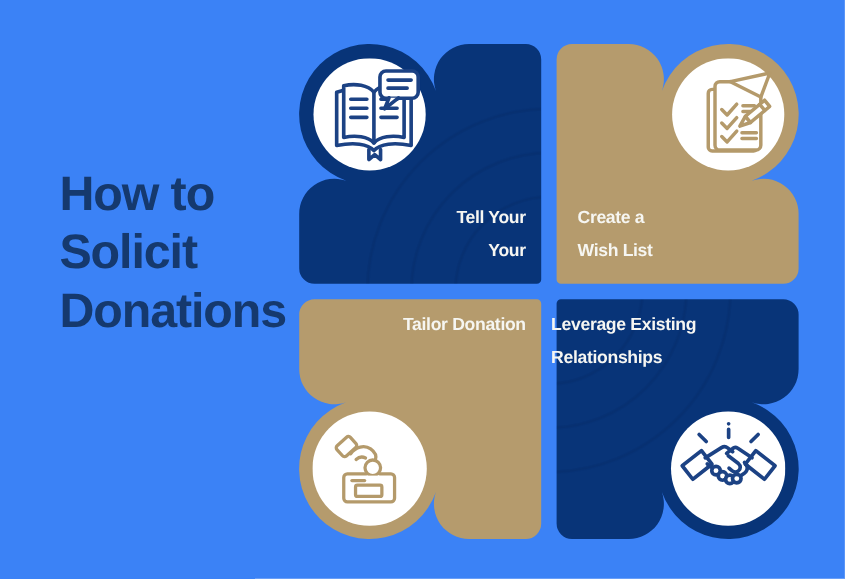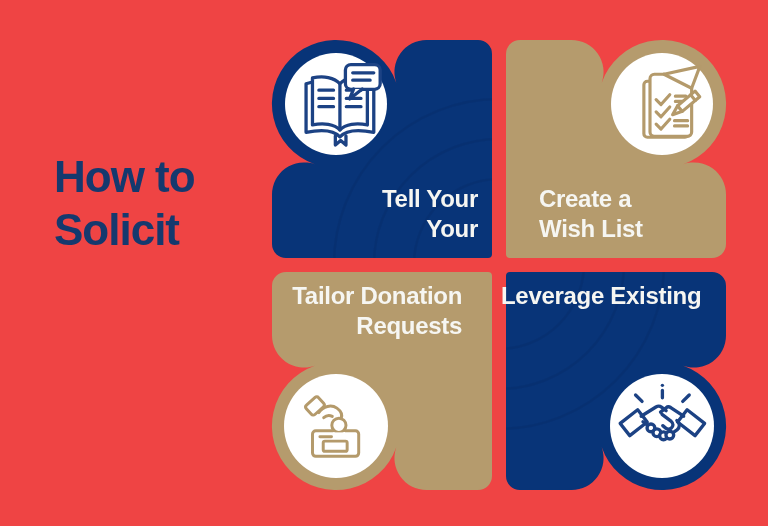--- a/index.html
+++ b/index.html
@@ -1,36 +1,36 @@
 <!DOCTYPE html>
 <html><head>
 <meta charset="utf-8">
 <style>
   html,body { margin:0; padding:0; }
   .stage {
     position:relative; width:768px; height:526px;
-    background:#ef4444; overflow:hidden;
+    background:#3b82f6; overflow:hidden;
     font-family:"Liberation Sans", sans-serif;
   }
   .stage svg.art { position:absolute; left:0; top:0; }
   .title {
     position:absolute; left:54px; top:150px;
     color:#15396e; font-size:44px; font-weight:bold;
     line-height:53px; letter-spacing:-1px;
   }
   .title span { display:block; }
   .q-label {
-    position:absolute; color:#f6f6f2; font-size:24px; font-weight:bold;
+    position:absolute; color:#f6f6f2; font-size:16px; font-weight:bold;
     line-height:30px; letter-spacing:-0.3px; white-space:nowrap;
   }
   .q-label span { display:block; }
   .q-label.align-right { text-align:right; }
   #label-tl { right:290px; top:184px; }
-  #label-tr { left:539px;  top:184px; }
-  #label-bl { right:306px; top:281px; }
+  #label-tr { left:525px;  top:184px; }
+  #label-bl { right:290px; top:281px; }
   #label-br { left:501px;  top:281px; }
 </style>
 </head>
 <body>
 
 <div class="stage">
 
   <svg class="art" width="768" height="526" viewBox="0 0 768 526">
     <defs>
       <path id="tileTL" d="M426.5 40 L478 40 A14 14 0 0 1 492 54 L492 254 A4 4 0 0 1 488 258 L286 258 A14 14 0 0 1 272 244 L272 194.5 A32 32 0 0 1 314.7 164.3 A64 64 0 1 1 396.3 82.7 A32 32 0 0 1 426.5 40 Z"></path>
@@ -125,31 +125,32 @@
       <circle cx="17.8" cy="24.8" r="2.1" fill="#ffffff"></circle>
       <circle cx="21" cy="27.4" r="2.1" fill="#ffffff"></circle>
       <circle cx="24.6" cy="29.1" r="2.1" fill="#ffffff"></circle>
       <circle cx="28" cy="28.7" r="2.1" fill="#ffffff"></circle>
     </g>
   </svg>
 
   <div class="title">
     <span>How to</span>
     <span>Solicit</span>
+    <span>Donations</span>
   </div>
 
   <div class="q-label align-right" id="label-tl">
     <span>Tell Your</span>
     <span>Your</span>
   </div>
   <div class="q-label" id="label-tr">
     <span>Create a</span>
     <span>Wish List</span>
   </div>
   <div class="q-label align-right" id="label-bl">
     <span>Tailor Donation</span>
-    <span>Requests</span>
   </div>
   <div class="q-label" id="label-br">
     <span>Leverage Existing</span>
+    <span>Relationships</span>
   </div>
 
 </div>
 
 </body></html>

